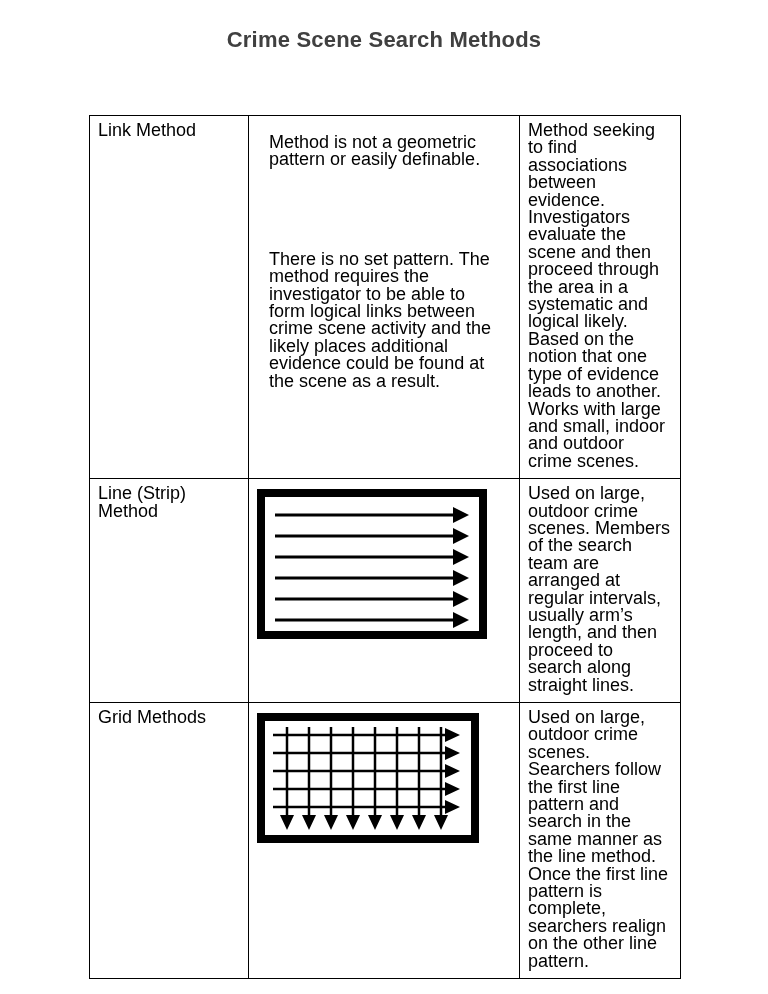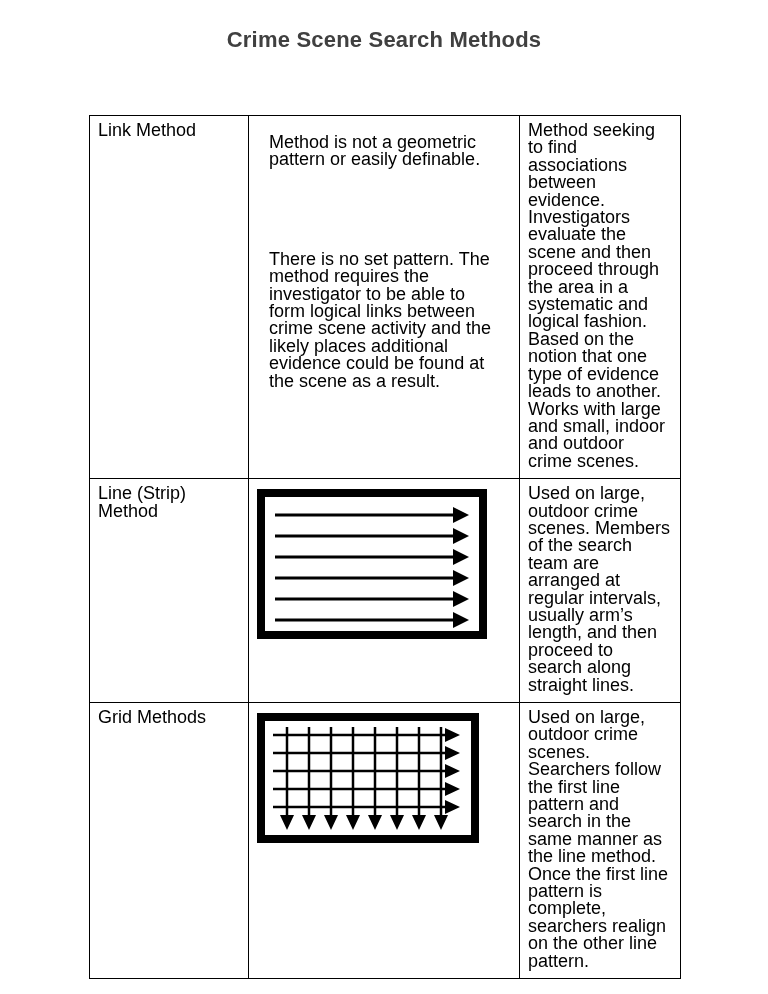--- a/index.html
+++ b/index.html
@@ -87,21 +87,21 @@
         <tr class="row-link">
           <td>
             <span>Link Method</span>
           </td>
           <td class="cell-text">
             <p>Method is not a geometric pattern or easily definable.</p>
             <div class="gap"></div>
             <p>There is no set pattern. The method requires the investigator to be able to form logical links between crime scene activity and the likely places additional evidence could be found at the scene as a result.</p>
           </td>
           <td>
-            <span>Method seeking to find associations between evidence. Investigators evaluate the scene and then proceed through the area in a systematic and logical fashion. Based on the notion that one type of evidence leads to another. Works with large and small, indoor and outdoor crime scenes.</span>
+            <span>Method seeking to find associations between evidence. Investigators evaluate the scene and then proceed through the area in a systematic and logical likely. Based on the notion that one type of evidence leads to another. Works with large and small, indoor and outdoor crime scenes.</span>
           </td>
         </tr>
 
         <tr class="row-line">
           <td>
             <span>Line (Strip) Method</span>
           </td>
           <td class="cell-illus">
             <svg width="230" height="150" viewBox="0 0 230 150">
               <rect x="4" y="4" width="222" height="142" fill="none" stroke="#000" stroke-width="8"></rect>

